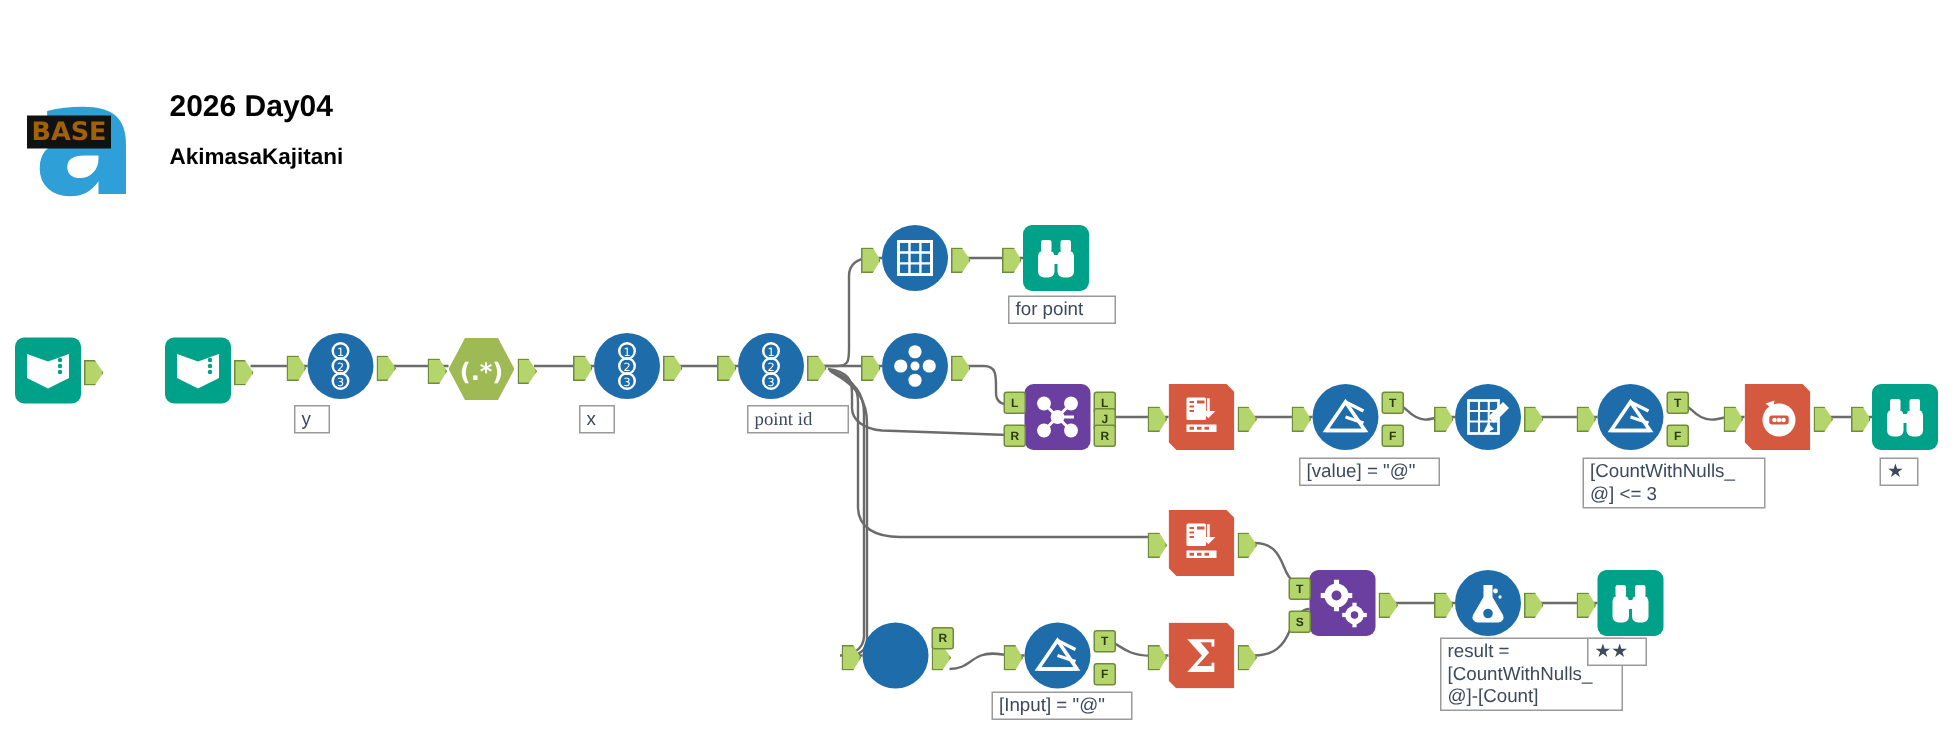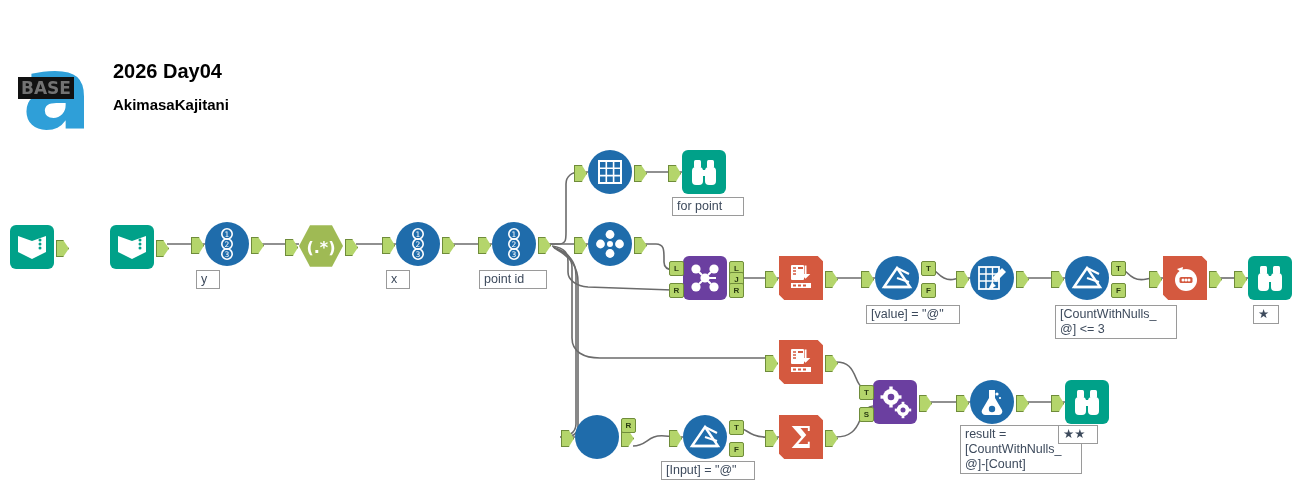--- a/index.html
+++ b/index.html
@@ -7,21 +7,21 @@
        font-family:"Liberation Sans","DejaVu Sans",sans-serif;}
 
   
   #header{position:absolute;left:0;top:0;width:100%;height:150px;}
   #title{position:absolute;left:22px;top:4px;font-size:37px;font-weight:bold;
          color:#000;letter-spacing:-0.5px;}
   #logo{position:absolute;left:14px;top:55px;width:96px;height:90px;
         background:#ffffff;overflow:hidden;}
   #logo .letter{position:absolute;left:8px;top:-14px;font-size:104px;
         font-weight:bold;color:#2f9fd8;font-family:"DejaVu Sans",sans-serif;line-height:1;}
-  #logo .base{position:absolute;left:4px;top:22px;background:#111;color:#737373;
+  #logo .base{position:absolute;left:4px;top:22px;background:#111;color:#a16207;
         font-size:17px;font-weight:bold;padding:1px 3px;letter-spacing:0px;
         font-family:"DejaVu Sans",sans-serif;}
   #subtitle{position:absolute;left:113px;top:60px;font-size:20px;font-weight:bold;color:#000;}
   #author{position:absolute;left:113px;top:96px;font-size:15px;font-weight:bold;color:#000;}
 
   
   #canvas{position:absolute;left:0;top:0;width:1306px;height:502px;}
   #wires{position:absolute;left:0;top:0;width:1306px;height:502px;}
 
   .tool{position:absolute;}
@@ -400,21 +400,21 @@
           <rect x="25" y="10" width="7" height="8" rx="1.5" fill="white"></rect>
           <rect x="10" y="17" width="11" height="18" rx="4" fill="white"></rect>
           <rect x="23" y="17" width="11" height="18" rx="4" fill="white"></rect>
           <rect x="20" y="20" width="4" height="6" fill="white"></rect>
         </svg>
       </div>
       <div class="nub in" style="left: -14px; top: 15px;"></div>
     </div>
     <div class="annot" style="left: 196px; top: 270px; min-width: 14px;">y</div>
     <div class="annot" style="left: 386px; top: 270px; min-width: 14px;">x</div>
-    <div class="annot" style="left: 479px; top: 270px; min-width: 58px;">point id</div>
+    <div class="annot" style="left: 498px; top: 270px; min-width: 58px; font-family: Liberation Serif, serif;">point id</div>
     <div class="annot" style="left: 672px; top: 197px; min-width: 62px;">for point</div>
     <div class="annot" style="left: 866px; top: 305px; min-width: 84px;">[value] = "@"</div>
     <div class="annot" style="left: 1055px; top: 305px; min-width: 112px;">[CountWithNulls_
 @] &lt;= 3</div>
     <div class="annot" style="left: 1253px; top: 305px; min-width: 16px;">★</div>
     <div class="annot" style="left: 661px; top: 461px; min-width: 84px;">[Input] = "@"</div>
     <div class="annot" style="left: 960px; top: 425px; min-width: 112px;">result =
 [CountWithNulls_
 @]-[Count]</div>
     <div class="annot" style="left: 1058px; top: 425px; min-width: 30px;">★★</div>

